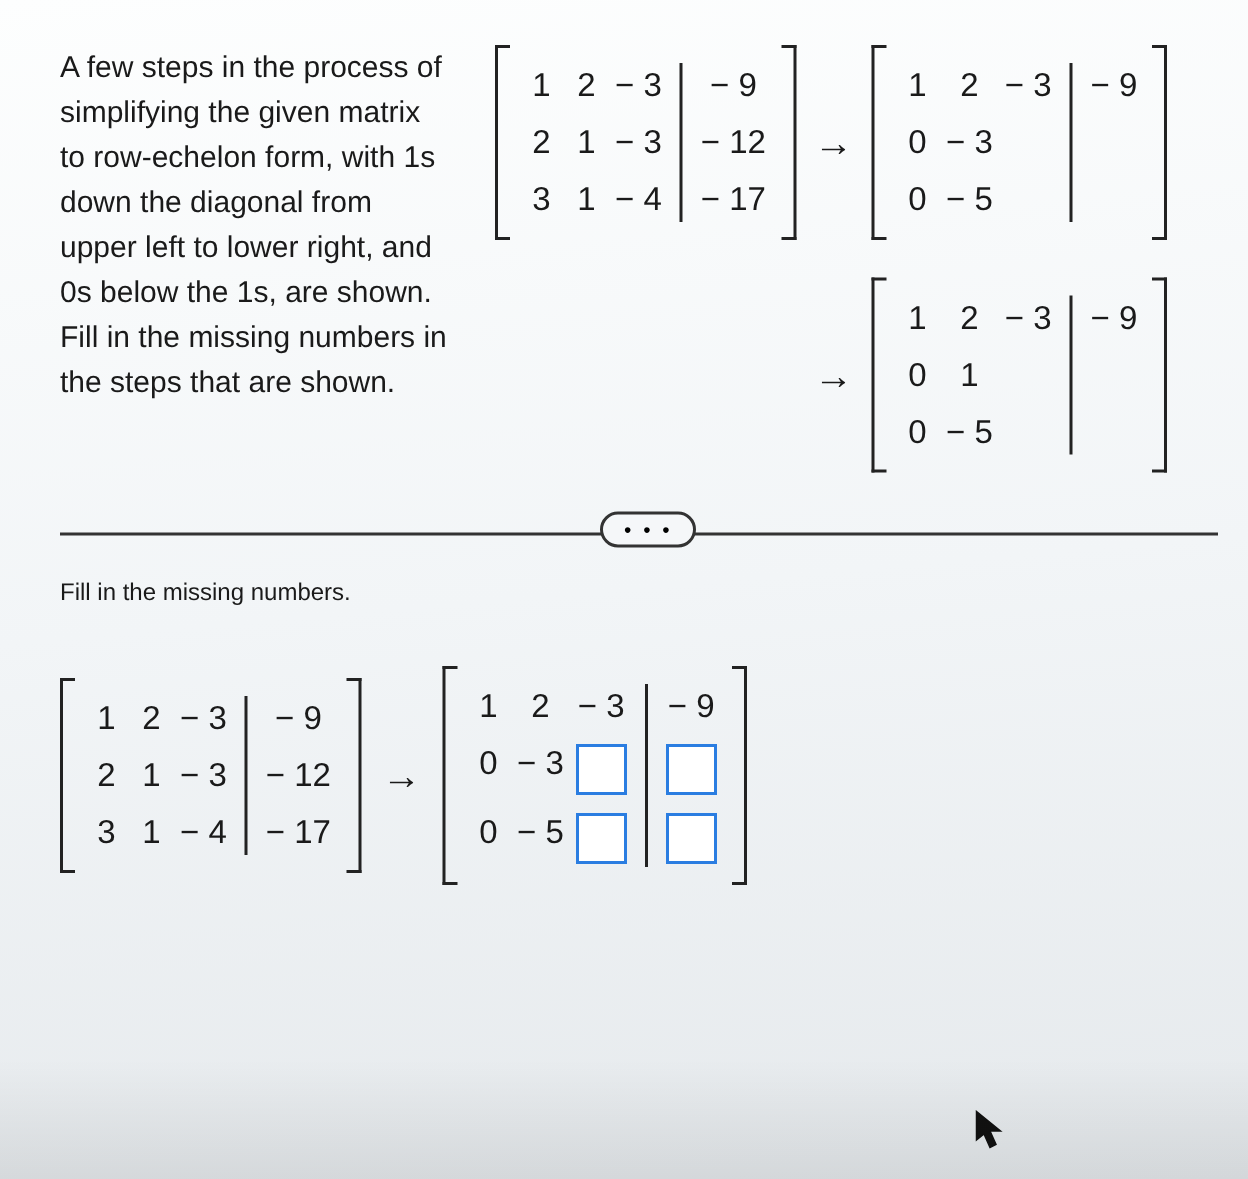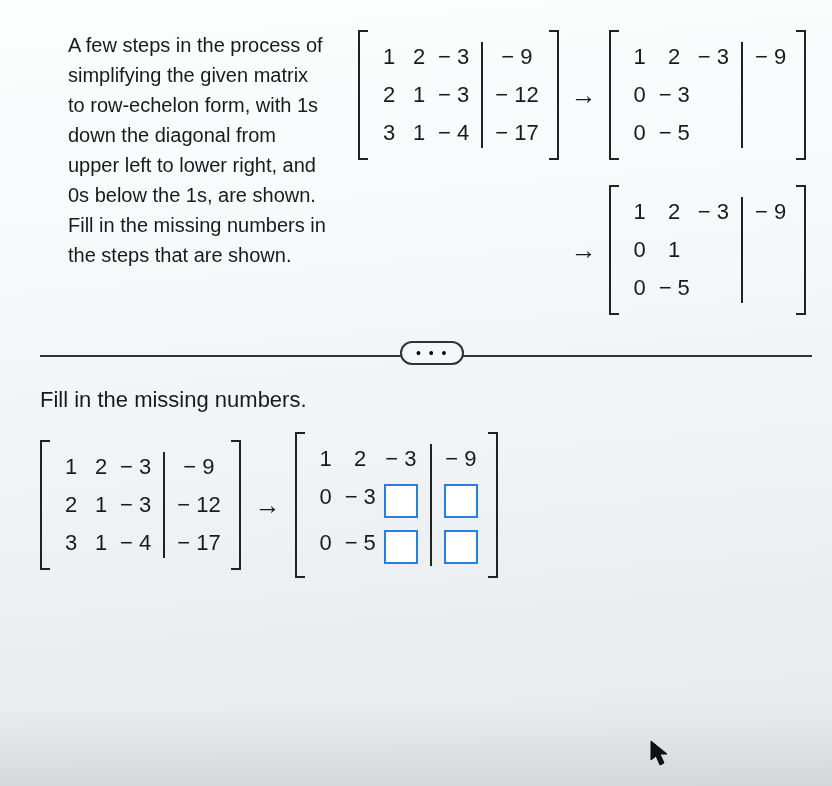--- a/index.html
+++ b/index.html
@@ -18,21 +18,20 @@
     padding: 30px 20px 20px 40px;
     background: linear-gradient(175deg, #fdfefe 0%, #f2f5f7 50%, #e5e9ec 100%);
     height: 100%;
     position: relative;
   }
   .top-area {
     display: flex;
     gap: 30px;
     align-items: flex-start;
     margin-bottom: 40px;
-    margin-left: 28px;
   }
   .instructions {
     font-size: 20px;
     line-height: 1.5;
     max-width: 260px;
   }
   .matrices-right {
     display: flex;
     flex-direction: column;
     gap: 25px;
@@ -96,22 +95,22 @@
     top: -14px;
     background: #f5f7f9;
     border: 2px solid #333;
     border-radius: 14px;
     padding: 2px 14px;
     font-size: 14px;
     letter-spacing: 2px;
     cursor: pointer;
   }
   .subheading {
-    font-size: 22px;
-    margin-bottom: 19px;
+    font-size: 16px;
+    margin-bottom: 39px;
   }
   .input-box {
     width: 34px;
     height: 34px;
     border: 2px solid #2a7de1;
     background: #fff;
     display: inline-block;
     vertical-align: middle;
   }
   .cursor {

